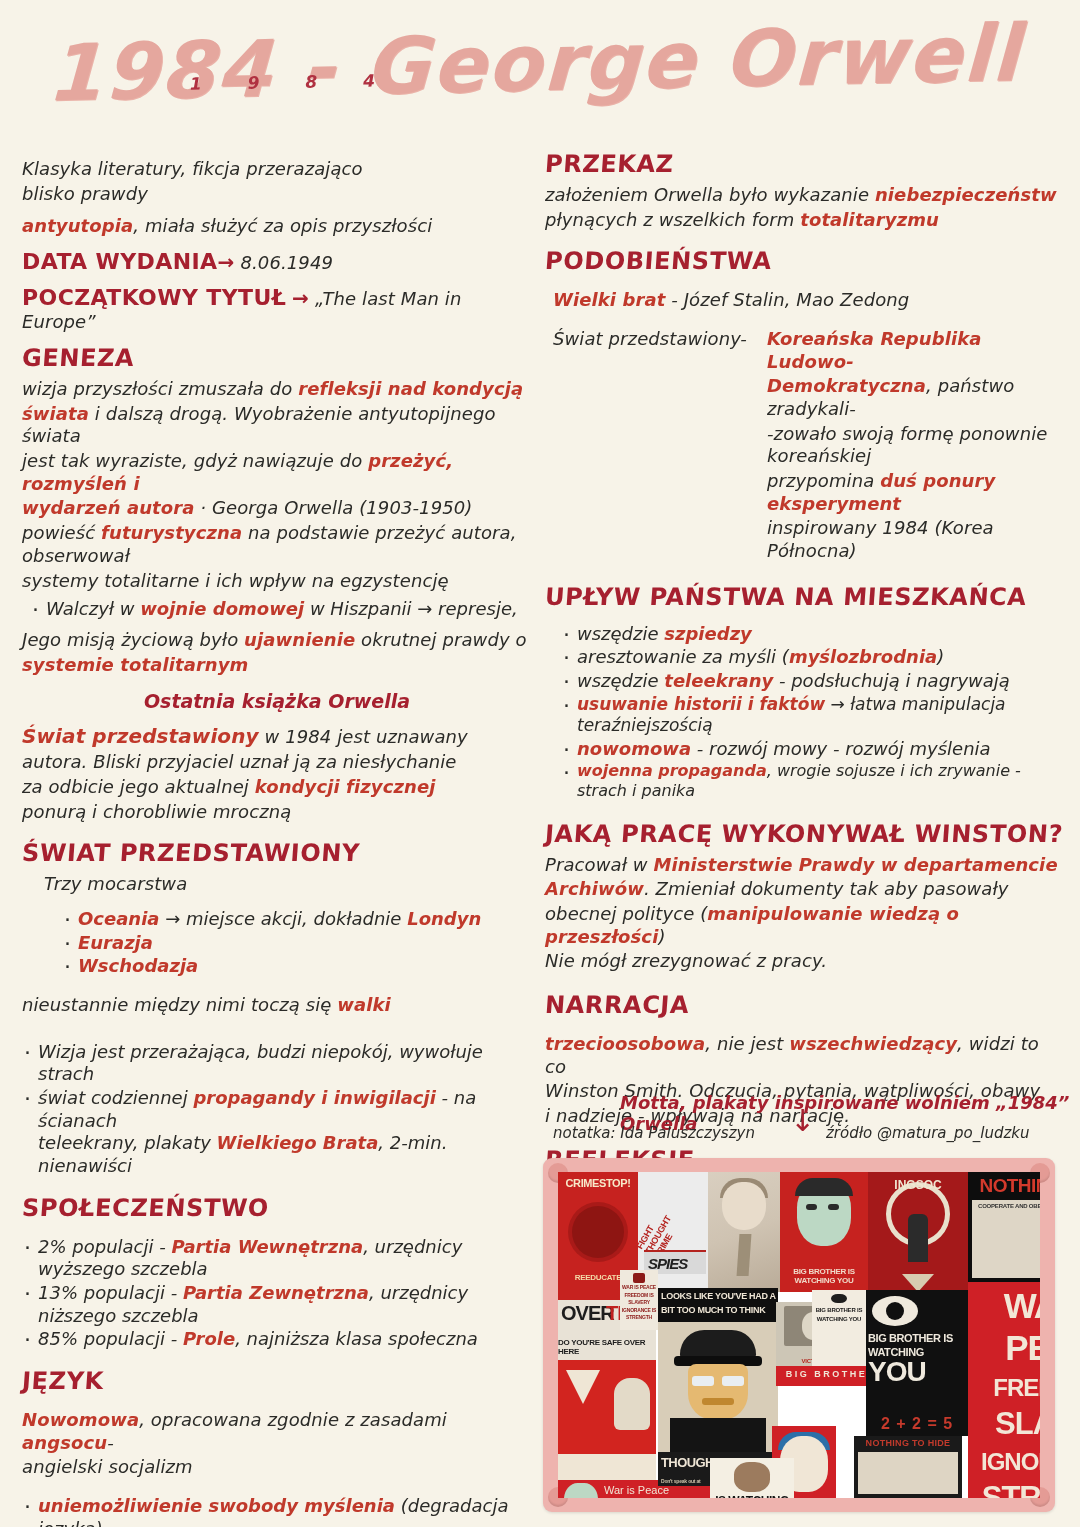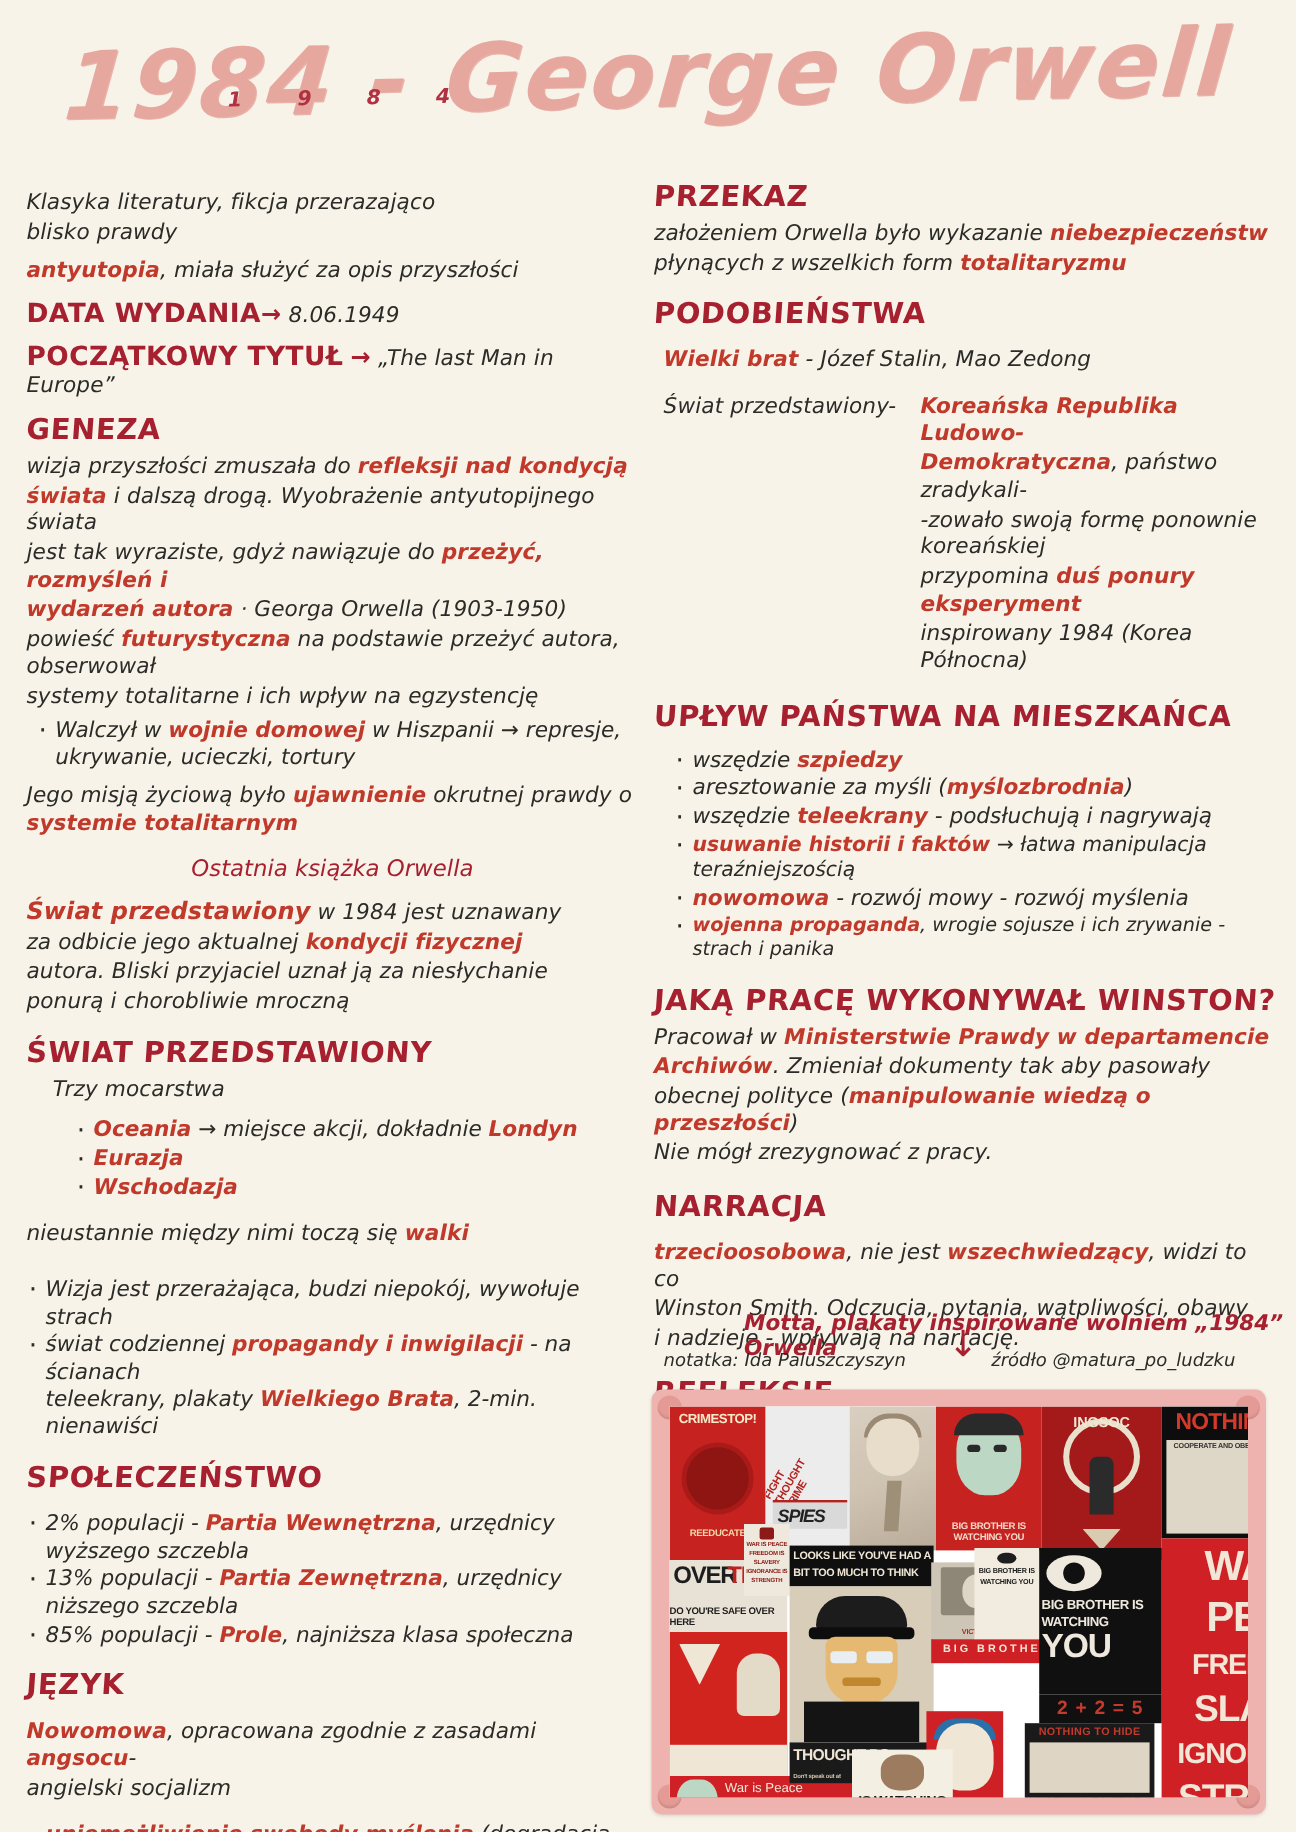--- a/index.html
+++ b/index.html
@@ -68,21 +68,21 @@
     font-size:18px; line-height:1.26; color:#2b2b28;
     font-style:italic; margin-bottom:1px;
     position:relative; padding-left:16px;
   }
   ul.b li:before {
     content:"\00B7"; position:absolute; left:2px; top:-2px;
     font-size:22px; color:#2b2b28; font-style:normal;
   }
   .center-note {
     text-align:center; color:#a6202f; font-size:19px;
-    font-style:italic; margin:14px 0 12px 0; font-weight:400;
+    font-style:italic; margin:14px 0 12px 0; font-weight:700;
   }
 
   
   .motto {
     position:absolute; left:620px; top:1092px;
     font-size:18px; color:#a6202f; font-style:italic; font-weight:600;
   }
   .credit-left {
     position:absolute; left:553px; top:1124px;
     font-size:15px; color:#2b2b28; font-style:italic;
@@ -333,41 +333,40 @@
       </div>
       <div class="line">
         <span>powieść </span><span class="r">futurystyczna</span><span> na podstawie przeżyć autora, obserwował</span>
       </div>
       <div class="line">systemy totalitarne i ich wpływ na egzystencję</div>
     </div>
 
     <ul class="b">
       <li>
         <span>Walczył w </span><span class="r">wojnie domowej</span><span> w Hiszpanii → represje,</span>
-        <div style="padding-left:0;">ukrywanie, ucieczki, tortury</div>
       </li>
     </ul>
 
     <div class="blk">
       <div class="line">
         <span>Jego misją życiową było </span><span class="r">ujawnienie</span><span> okrutnej prawdy o</span>
       </div>
       <div class="line r">systemie totalitarnym</div>
     </div>
 
     <div class="center-note">Ostatnia książka Orwella</div>
 
     <div class="blk">
       <div class="line">
         <span class="r" style="font-size:20px;">Świat przedstawiony</span><span> w 1984 jest uznawany</span>
       </div>
+      <div class="line">autora. Bliski przyjaciel uznał ją za niesłychanie</div>
       <div class="line">
         <span>za odbicie jego aktualnej </span><span class="r">kondycji fizycznej</span>
       </div>
-      <div class="line">autora. Bliski przyjaciel uznał ją za niesłychanie</div>
       <div class="line">ponurą i chorobliwie mroczną</div>
     </div>
 
     <h2 class="sec">ŚWIAT PRZEDSTAWIONY</h2>
     <div class="line" style="padding-left:22px;">Trzy mocarstwa</div>
 
     <ul class="b ind" style="margin-top:12px;">
       <li>
         <span class="r">Oceania</span><span> → miejsce akcji, dokładnie </span><span class="r">Londyn</span>
       </li>

